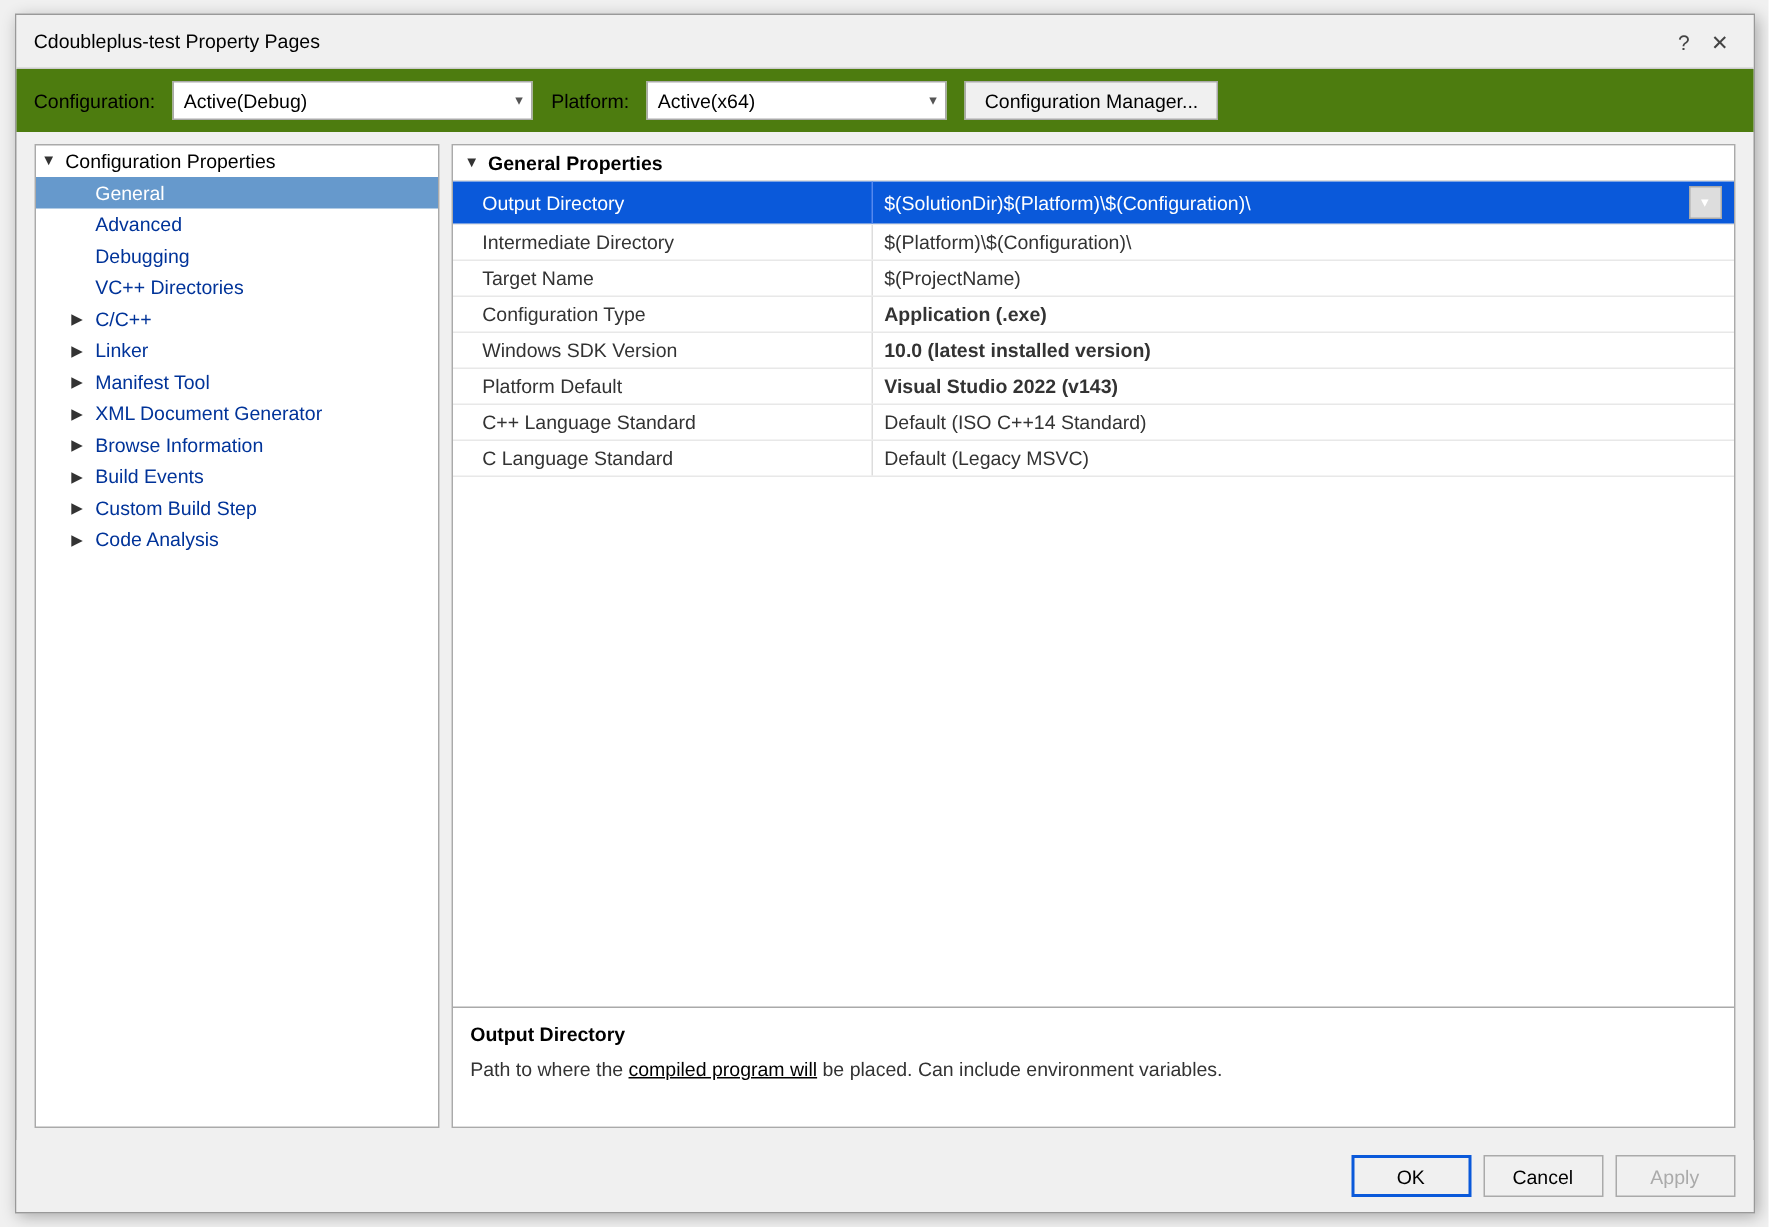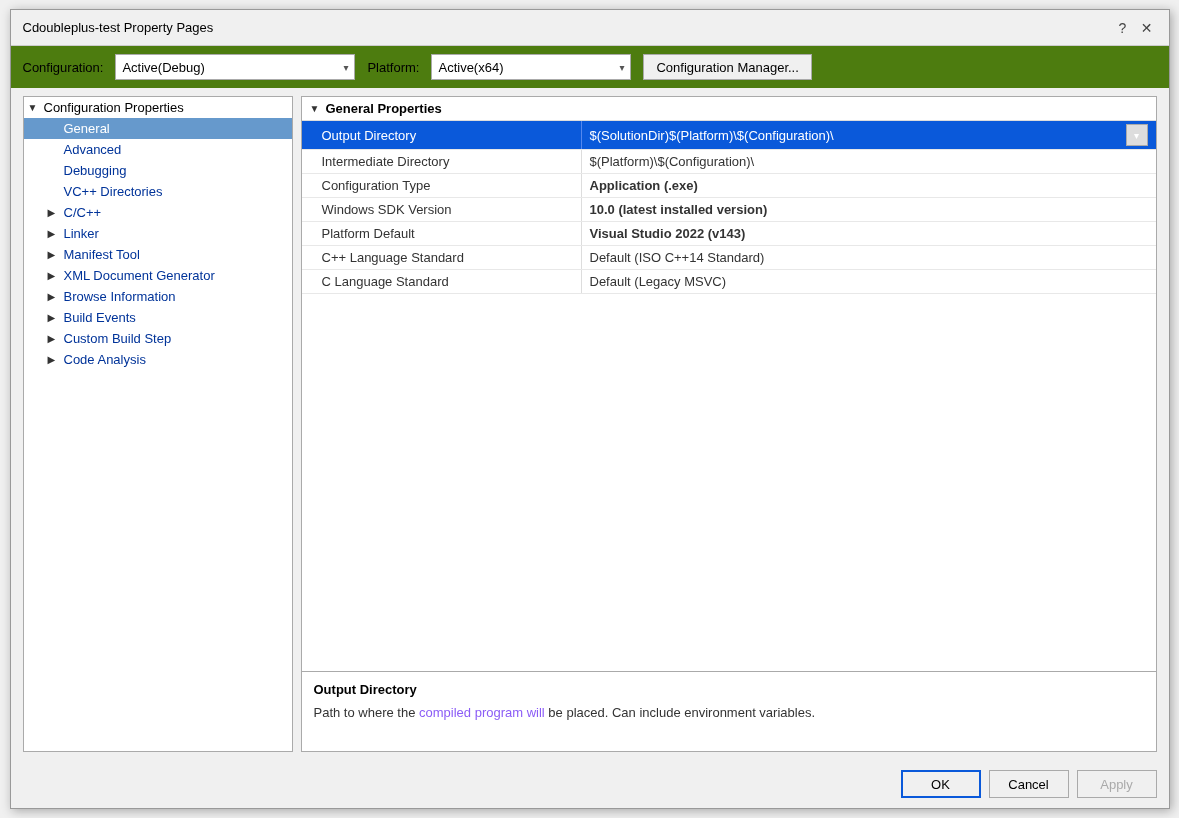--- a/index.html
+++ b/index.html
@@ -230,21 +230,21 @@
       cursor: pointer;
       font-size: 13px;
     }
     .action-btn.ok-btn {
       border: 2px solid #0a59da;
     }
     .action-btn.disabled {
       color: #aaa;
       cursor: default;
     }
-    .link-colored { color: #8b5cf6; }
+    .link-colored { color: #000000; text-decoration: underline; }
   </style>
 </head>
 <body>
 
 <div class="dialog">
 
   <div class="title-bar">
     <span class="title-bar-text">Cdoubleplus-test Property Pages</span>
     <div class="title-bar-buttons">
       <button class="title-btn">?</button>
@@ -339,20 +339,26 @@
                 <div class="dropdown-btn">▾</div>
               </div>
             </div>
             <div class="prop-row">
               <div class="prop-name">Intermediate Directory</div>
               <div class="prop-value">
                 <span>$(Platform)\$(Configuration)\</span>
               </div>
             </div>
             <div class="prop-row">
+              <div class="prop-name">Target Name</div>
+              <div class="prop-value">
+                <span>$(ProjectName)</span>
+              </div>
+            </div>
+            <div class="prop-row">
               <div class="prop-name">Configuration Type</div>
               <div class="prop-value">
                 <span class="prop-value-bold">Application (.exe)</span>
               </div>
             </div>
             <div class="prop-row">
               <div class="prop-name">Windows SDK Version</div>
               <div class="prop-value">
                 <span class="prop-value-bold">10.0 (latest installed version)</span>
               </div>

